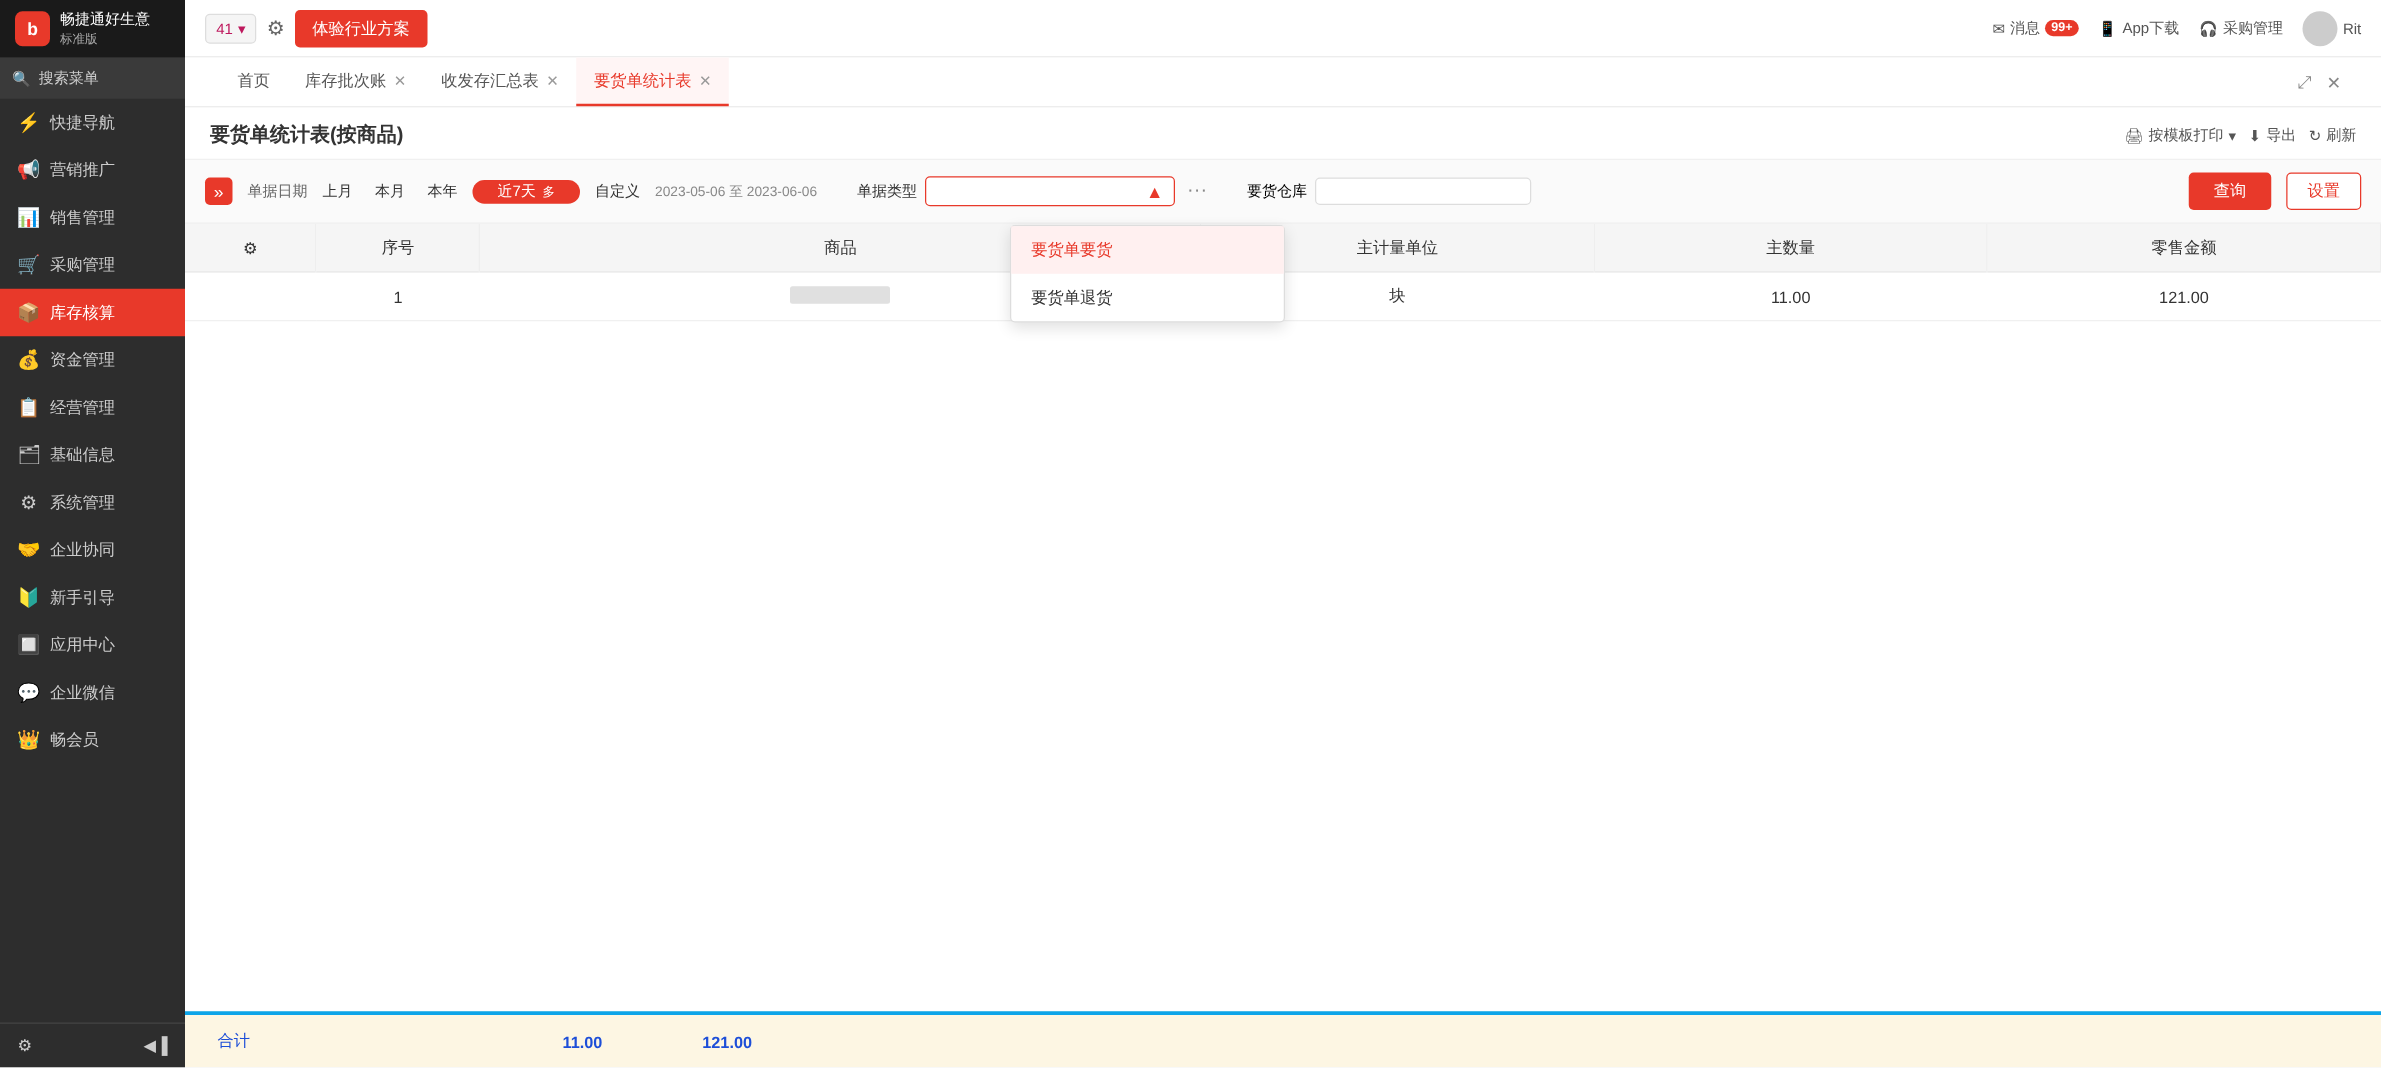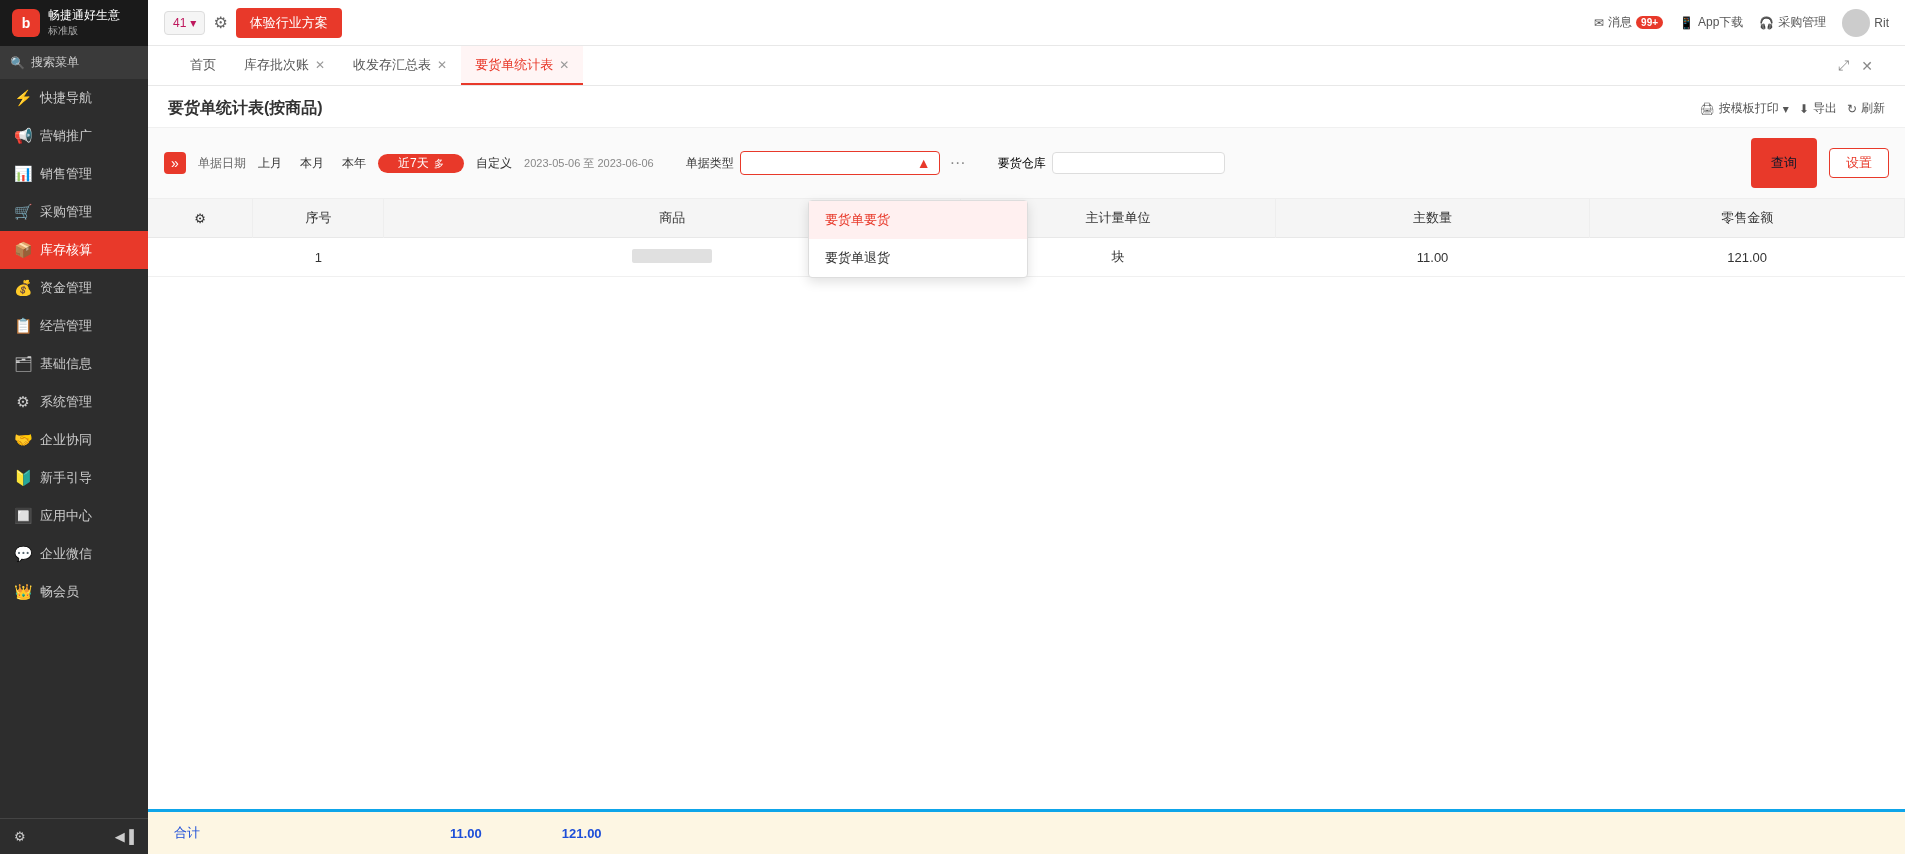--- a/index.html
+++ b/index.html
@@ -324,24 +324,24 @@
     .warehouse-input {
       border: 1px solid #ddd;
       border-radius: 4px;
       padding: 3px 8px;
       font-size: 12px;
       background: #fff;
       min-width: 160px;
     }
     .query-btn {
       background: #e8392a;
-      color: #0f172a;
+      color: #ffffff;
       border: none;
       border-radius: 4px;
-      padding: 16px 20px;
+      padding: 6px 20px;
       font-size: 13px;
       cursor: pointer;
       margin-left: auto;
     }
     .settings-btn {
       border: 1px solid #e8392a;
       color: #e8392a;
       background: #fff;
       border-radius: 4px;
       padding: 5px 16px;

